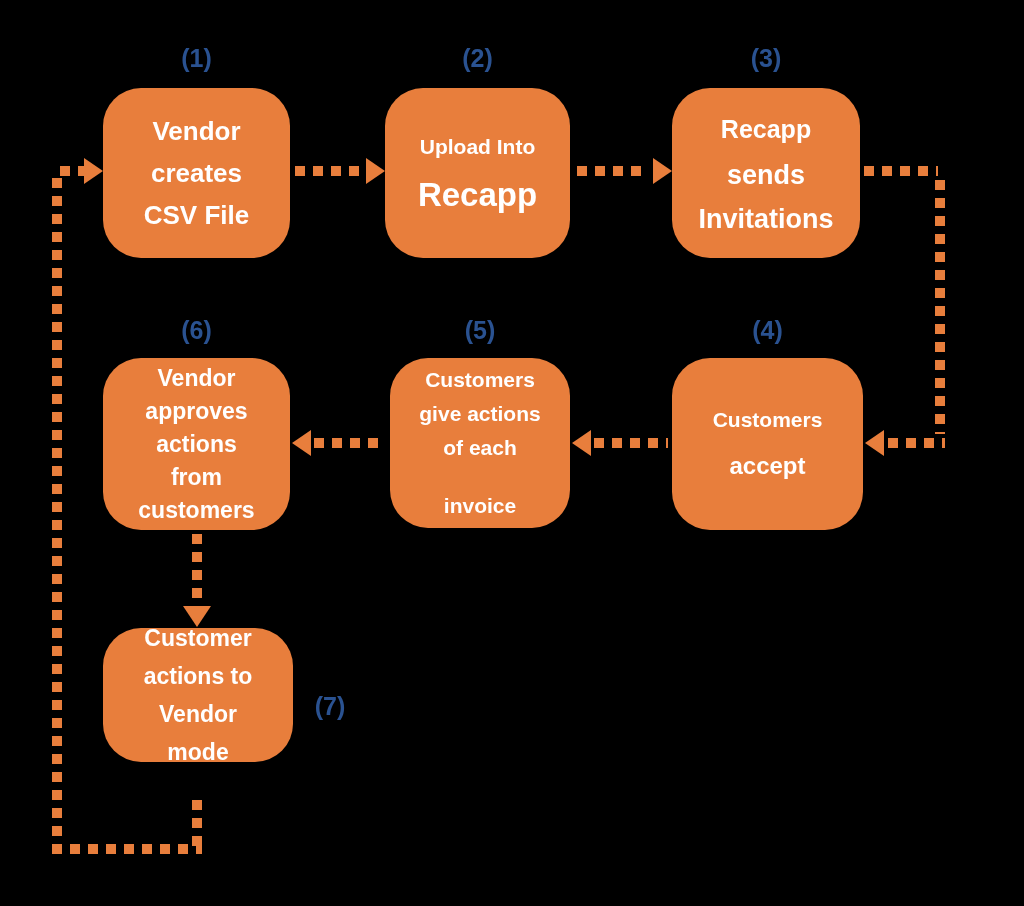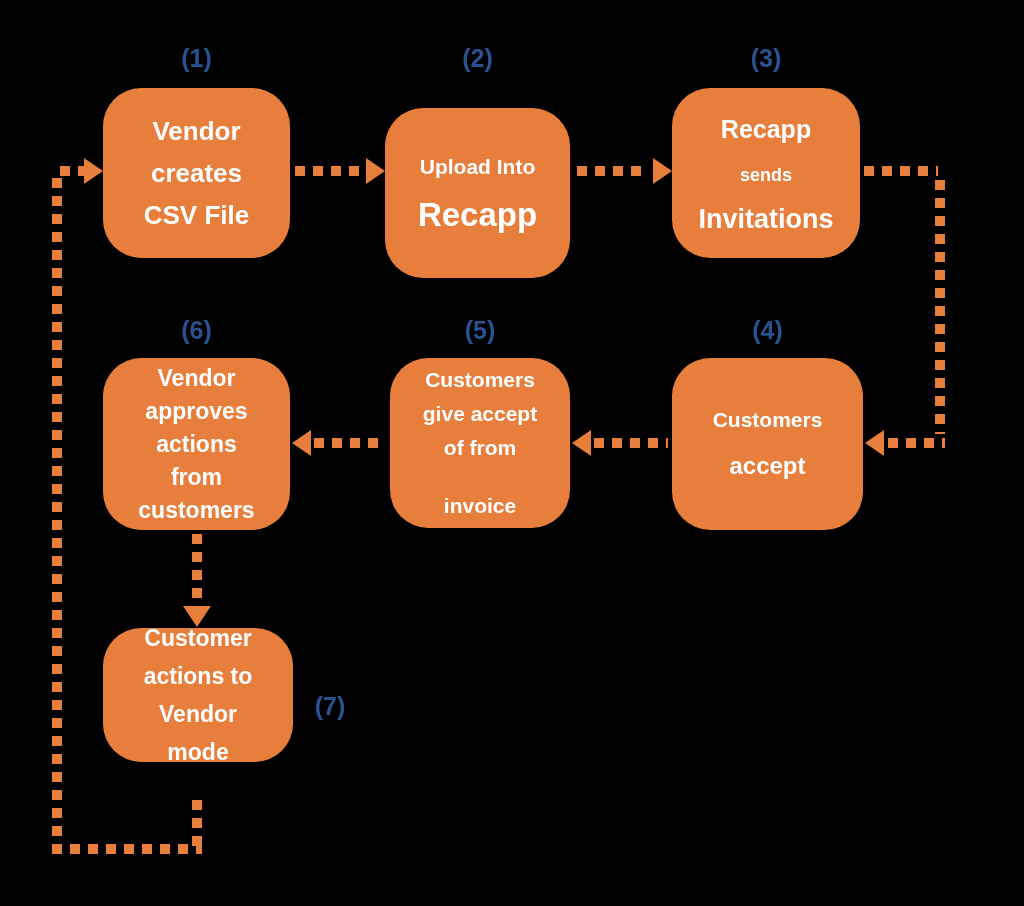--- a/index.html
+++ b/index.html
@@ -37,21 +37,21 @@
   .arr{position:absolute;width:0;height:0;}
   .arr.r{border-top:13px solid transparent;border-bottom:13px solid transparent;border-left:19px solid var(--connector,#E87E3C);}
   .arr.l{border-top:13px solid transparent;border-bottom:13px solid transparent;border-right:19px solid var(--connector,#E87E3C);}
   .arr.d{border-left:14px solid transparent;border-right:14px solid transparent;border-top:21px solid var(--connector,#E87E3C);}
 
   
   .b1 .line{font-size:26px;line-height:42px;}
   .b2 .sm{font-size:21px;line-height:36px;margin-bottom:8px;}
   .b2 .bg{font-size:33px;line-height:44px;}
   .b3 .l1{font-size:25px;line-height:44px;}
-  .b3 .l2{font-size:18px;line-height:48px;}
+  .b3 .l2{font-size:27px;line-height:48px;}
   .b3 .l3{font-size:27px;line-height:40px;}
   .b4 .sm{font-size:21px;line-height:44px;}
   .b4 .bg{font-size:24px;line-height:48px;}
   .b5 .line{font-size:21px;line-height:34px;}
   .b5 .last{margin-top:24px;}
   .b6 .line{font-size:23px;line-height:33px;}
   .b7 .line{font-size:23px;line-height:38px;}
 </style>
 </head>
 <body>
@@ -65,40 +65,40 @@
   <div class="lbl" style="left:390px;top:316px;width:180px;">(5)</div>
   <div class="lbl" style="left:103px;top:316px;width:187px;">(6)</div>
   <div class="lbl" style="left:300px;top:692px;width:60px;">(7)</div>
 
   <div class="box b1" style="left:103px;top:88px;width:187px;height:170px;">
     <span class="line">Vendor</span>
     <span class="line">creates</span>
     <span class="line">CSV File</span>
   </div>
 
-  <div class="box b2" style="left:385px;top:88px;width:185px;height:170px;margin-top:20px;">
+  <div class="box b2" style="left:385px;top:88px;width:185px;height:170px;">
     <span class="line sm">Upload Into</span>
     <span class="line bg">Recapp</span>
   </div>
 
   <div class="box b3" style="left:672px;top:88px;width:188px;height:170px;">
     <span class="line l1">Recapp</span>
     <span class="line l2">sends</span>
     <span class="line l3">Invitations</span>
   </div>
 
   <div class="box b4" style="left:672px;top:358px;width:191px;height:172px;">
     <span class="line sm">Customers</span>
     <span class="line bg">accept</span>
   </div>
 
   <div class="box b5" style="left:390px;top:358px;width:180px;height:170px;">
     <span class="line">Customers</span>
-    <span class="line">give accept</span>
-    <span class="line">of from</span>
+    <span class="line">give actions</span>
+    <span class="line">of each</span>
     <span class="line last">invoice</span>
   </div>
 
   <div class="box b6" style="left:103px;top:358px;width:187px;height:172px;">
     <span class="line">Vendor</span>
     <span class="line">approves</span>
     <span class="line">actions</span>
     <span class="line">from</span>
     <span class="line">customers</span>
   </div>

